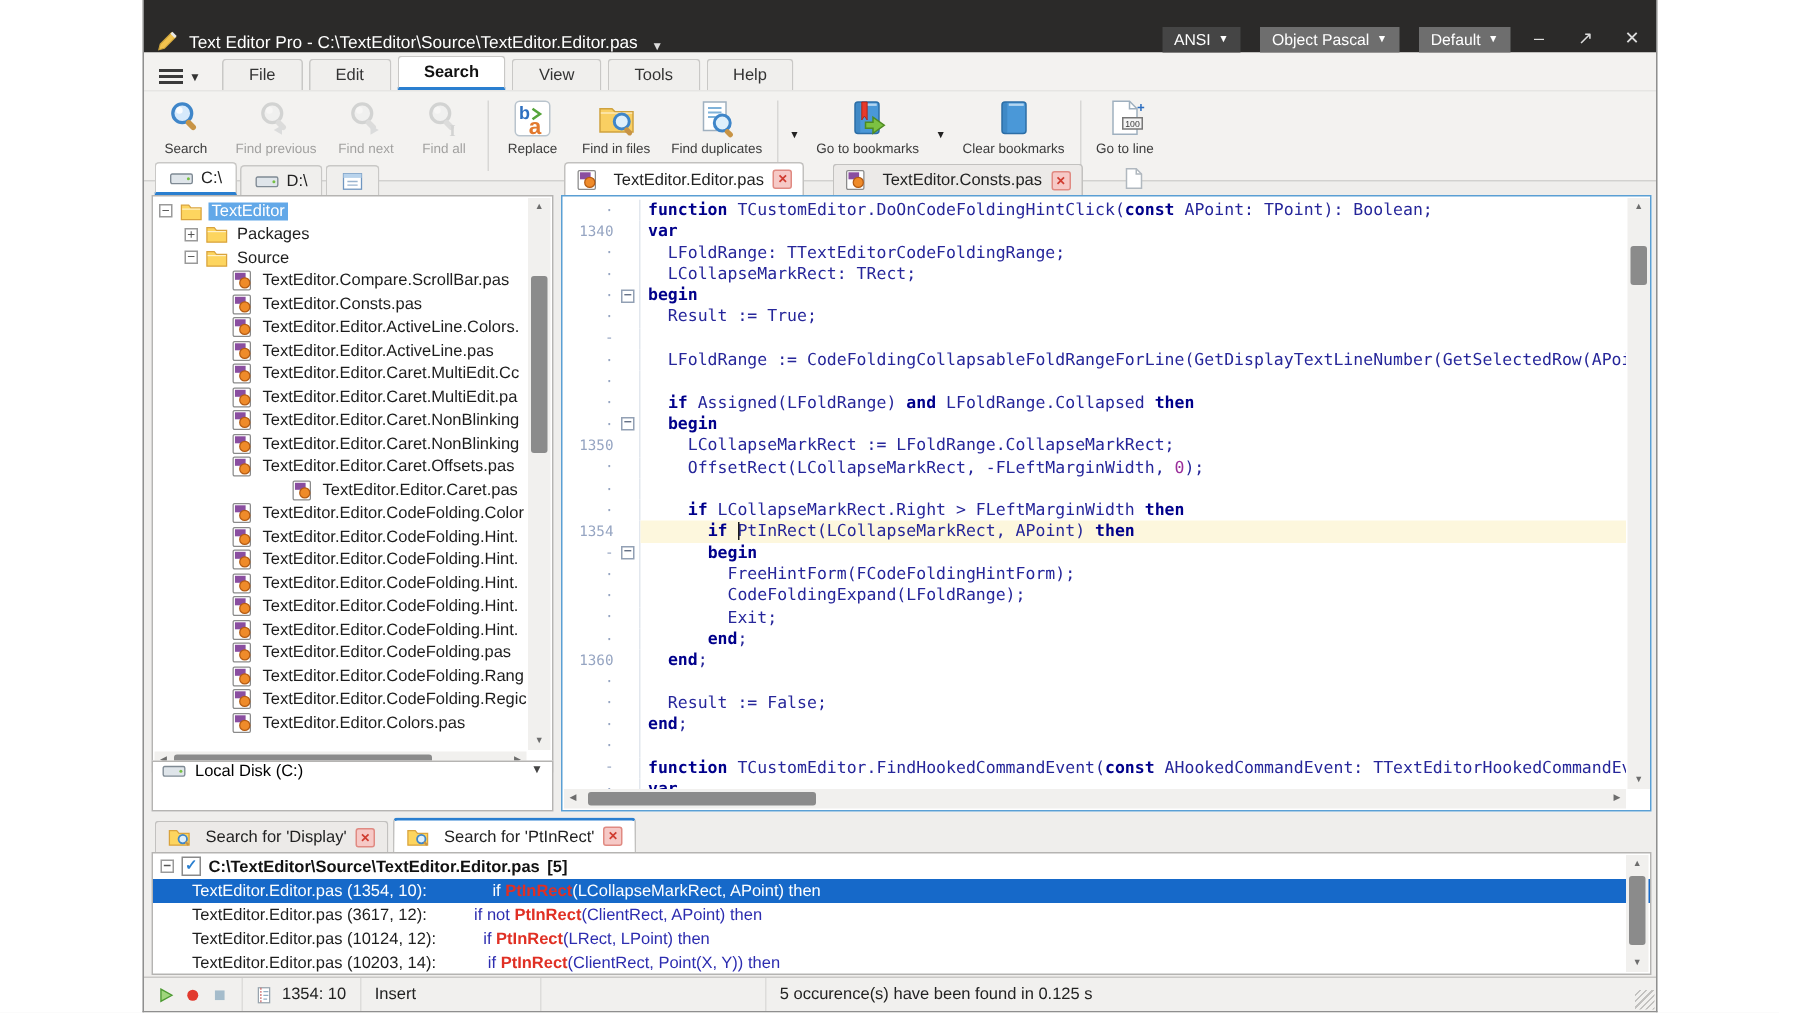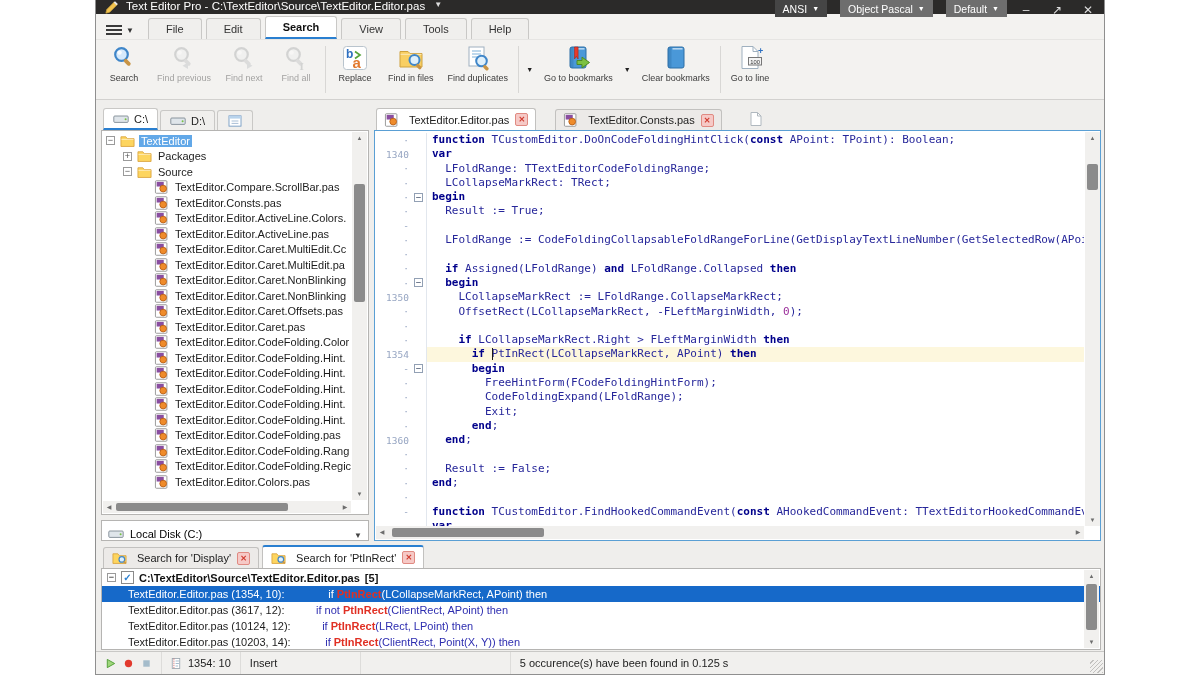--- a/index.html
+++ b/index.html
@@ -1,19 +1,19 @@
 <!DOCTYPE html>
 <html><head>
 <meta charset="utf-8">
 <style>
 *{margin:0;padding:0;box-sizing:border-box}
 html,body{width:1200px;height:675px;background:#fff;font-family:"Liberation Sans",sans-serif;overflow:hidden;position:relative}
 .window{position:absolute;left:95px;top:0;width:1010px;height:675px;background:#efeeec;border:1px solid #8f8f8f;border-top:none}
 
-.titlebar{height:14px;background:#2b2a29;display:flex;align-items:flex-start;color:#fff;font-size:11.5px;padding:0 4px 0 8px;gap:7px}
+.titlebar{height:35px;background:#2b2a29;display:flex;align-items:flex-end;color:#fff;font-size:11.5px;padding:0 4px 0 8px;gap:7px}
 .titlebar .ttl{white-space:nowrap}
 .tcaret{font-size:8px;color:#ddd;margin-left:2px}
 .tb-spacer{flex:1}
 .tb-btn{background:#6e6e6e;color:#fff;border:none;font-size:10.5px;height:17px;padding:0 8px;margin-left:6px;display:flex;align-items:center;gap:5px;cursor:default}
 .tb-btn.dk{background:#454545}
 .tb-btn .cr{font-size:7px}
 .winctl{color:#ddd;background:none;border:none;width:24px;height:20px;font-size:12px;text-align:center;line-height:20px}
 
 .menurow{height:25px;background:#f3f2f0;display:flex;align-items:flex-end;padding:0 0 0 10px}
 .hamb{display:flex;align-items:center;gap:4px;margin:0 14px 4px 0}
@@ -371,21 +371,21 @@
             </div>
             <div class="trow" style="padding-left: 37px; text-align: center;">
               <span class="tglsp"></span>
               <span class="ic15"><svg viewBox="0 0 15 15">
                   <rect x="1" y=".8" width="12.3" height="13.4" rx="1" fill="#fff" stroke="#8a8a8a" stroke-width=".9"></rect>
                   <rect x="2.3" y="2" width="7.6" height="5" fill="#8a4ea0"></rect>
                   <circle cx="9.3" cy="9.2" r="3.6" fill="#ef8b2a" stroke="#b45c14" stroke-width=".9"></circle>
                 </svg></span>
               <span class="tlabel">TextEditor.Editor.Caret.Offsets.pas</span>
             </div>
-            <div class="trow" style="padding-left: 37px;">
+            <div class="trow" style="padding-left: 37px; margin-left: 40px;">
               <span class="tglsp"></span>
               <span class="ic15"><svg viewBox="0 0 15 15">
                   <rect x="1" y=".8" width="12.3" height="13.4" rx="1" fill="#fff" stroke="#8a8a8a" stroke-width=".9"></rect>
                   <rect x="2.3" y="2" width="7.6" height="5" fill="#8a4ea0"></rect>
                   <circle cx="9.3" cy="9.2" r="3.6" fill="#ef8b2a" stroke="#b45c14" stroke-width=".9"></circle>
                 </svg></span>
               <span class="tlabel">TextEditor.Editor.Caret.pas</span>
             </div>
             <div class="trow" style="padding-left: 37px;">
               <span class="tglsp"></span>
@@ -482,21 +482,21 @@
           <span class="arr" style="top:0">▲</span>
           <span class="arr" style="bottom:0">▼</span>
           <span class="thumb" style="left:2px;right:2px;top:52px;height:118px"></span>
         </div>
         <div class="sbh">
           <span class="arr" style="left:0">◀</span>
           <span class="arr" style="right:0">▶</span>
           <span class="thumb" style="top:2px;bottom:2px;left:13px;width:172px"></span>
         </div>
       </div>
-      <div style="position:absolute;left:0;right:0;bottom:0;height:21px;background:#fff;border:1px solid #b5b4b2;display:flex;align-items:flex-end;gap:6px;padding:0 6px;font-size:11px">
+      <div style="position:absolute;left:0;right:0;bottom:0;height:34px;background:#fff;border:1px solid #b5b4b2;display:flex;align-items:flex-start;gap:6px;padding:0 6px;font-size:11px">
         <span class="ic16"><svg viewBox="0 0 16 12">
               <rect x=".8" y="3" width="14.4" height="6.4" rx="1" fill="#dfe5ea" stroke="#7f8a94" stroke-width=".9"></rect>
               <circle cx="12.6" cy="6.2" r="1" fill="#76c043"></circle>
             </svg></span>
         <span style="flex:1">Local Disk (C:)</span>
         <span style="font-size:8px;color:#444">▼</span>
       </div>
     </div>
 
     <div class="editorpanel">

